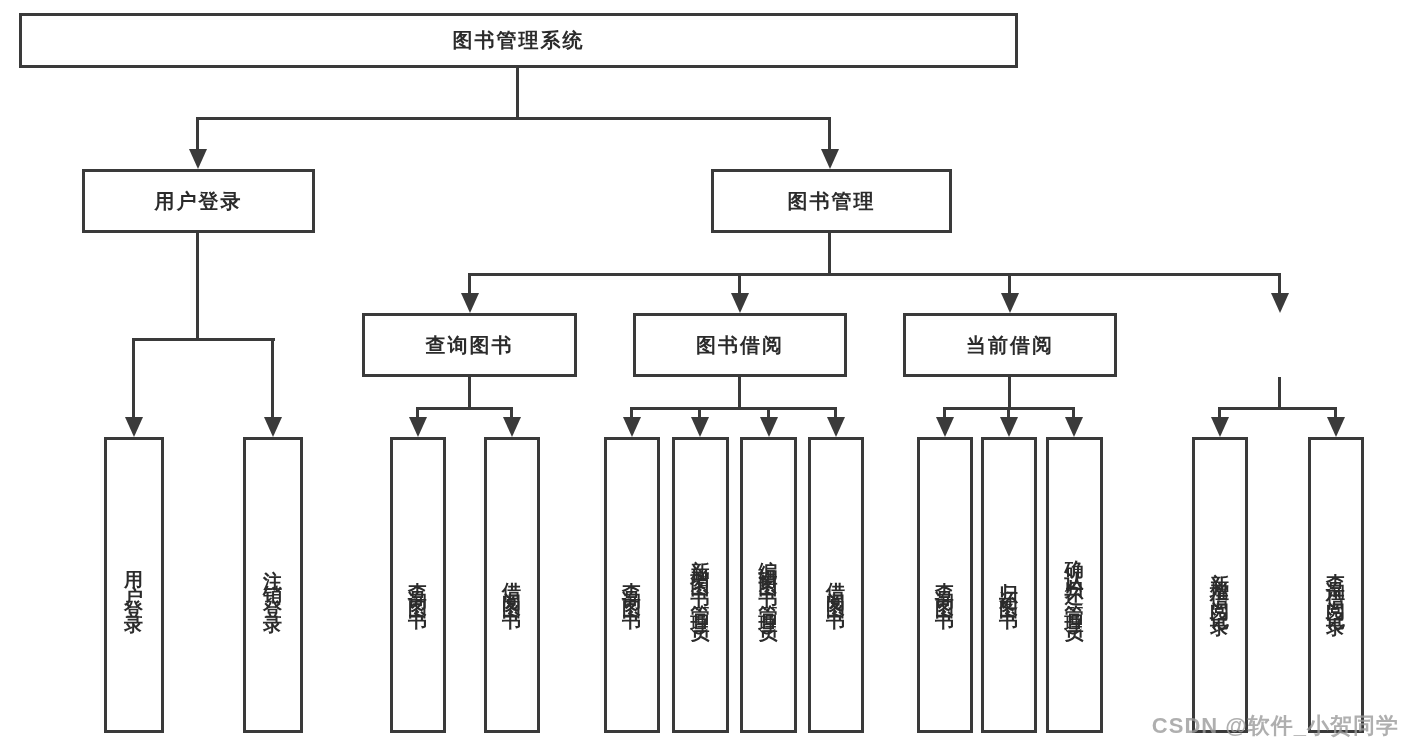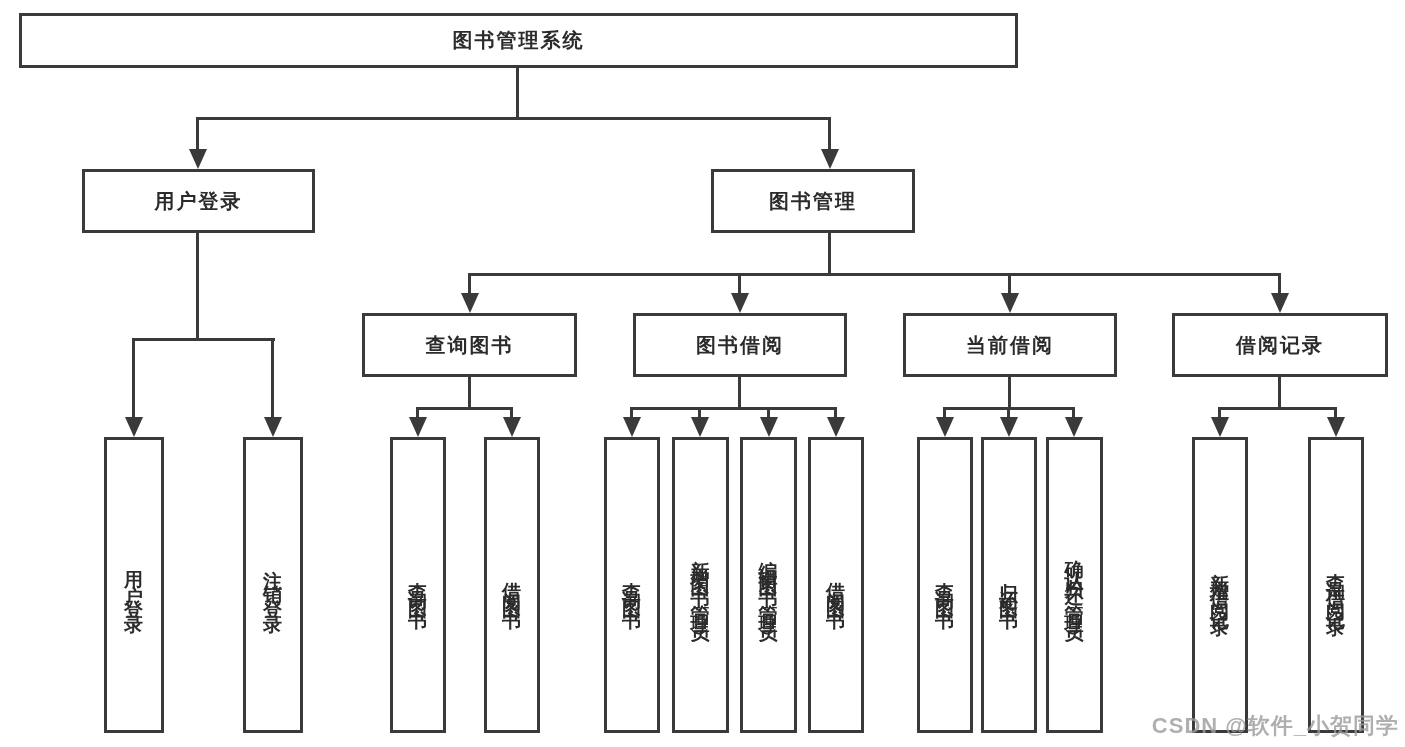--- a/index.html
+++ b/index.html
@@ -48,21 +48,21 @@
   <div class="box" style="left:19px;top:13px;width:999px;height:55px">图书管理系统</div>
 
   <div class="vline" style="left:516px;top:68px;height:52px"></div>
   <div class="hline" style="left:196px;top:117px;width:635px"></div>
   <div class="vline" style="left:196px;top:117px;height:35px"></div>
   <div class="arrow" style="left:189px;top:149px"></div>
   <div class="vline" style="left:828px;top:117px;height:35px"></div>
   <div class="arrow" style="left:821px;top:149px"></div>
 
   <div class="box" style="left:82px;top:169px;width:233px;height:64px">用户登录</div>
-  <div class="box" style="left:711px;top:169px;width:204px;height:64px">图书管理</div>
+  <div class="box" style="left:711px;top:169px;width:241px;height:64px">图书管理</div>
 
   <div class="vline" style="left:196px;top:233px;height:108px"></div>
   <div class="hline" style="left:132px;top:338px;width:143px"></div>
   <div class="vline" style="left:132px;top:338px;height:82px"></div>
   <div class="arrow" style="left:125px;top:417px"></div>
   <div class="vline" style="left:271px;top:338px;height:82px"></div>
   <div class="arrow" style="left:264px;top:417px"></div>
 
   <div class="vline" style="left:828px;top:233px;height:43px"></div>
   <div class="hline" style="left:468px;top:273px;width:813px"></div>
@@ -71,21 +71,20 @@
   <div class="vline" style="left:738px;top:273px;height:23px"></div>
   <div class="arrow" style="left:731px;top:293px"></div>
   <div class="vline" style="left:1008px;top:273px;height:23px"></div>
   <div class="arrow" style="left:1001px;top:293px"></div>
   <div class="vline" style="left:1278px;top:273px;height:23px"></div>
   <div class="arrow" style="left:1271px;top:293px"></div>
 
   <div class="box" style="left:362px;top:313px;width:215px;height:64px">查询图书</div>
   <div class="box" style="left:633px;top:313px;width:214px;height:64px">图书借阅</div>
   <div class="box" style="left:903px;top:313px;width:214px;height:64px">当前借阅</div>
-  <div class="box" style="left:1172px;top:313px;width:216px;height:64px">借阅记录</div>
 
   <div class="vline" style="left:468px;top:377px;height:33px"></div>
   <div class="vline" style="left:738px;top:377px;height:33px"></div>
   <div class="vline" style="left:1008px;top:377px;height:33px"></div>
   <div class="vline" style="left:1278px;top:377px;height:33px"></div>
 
   <div class="hline" style="left:416px;top:407px;width:97px"></div>
   <div class="hline" style="left:630px;top:407px;width:207px"></div>
   <div class="hline" style="left:943px;top:407px;width:132px"></div>
   <div class="hline" style="left:1218px;top:407px;width:119px"></div>

